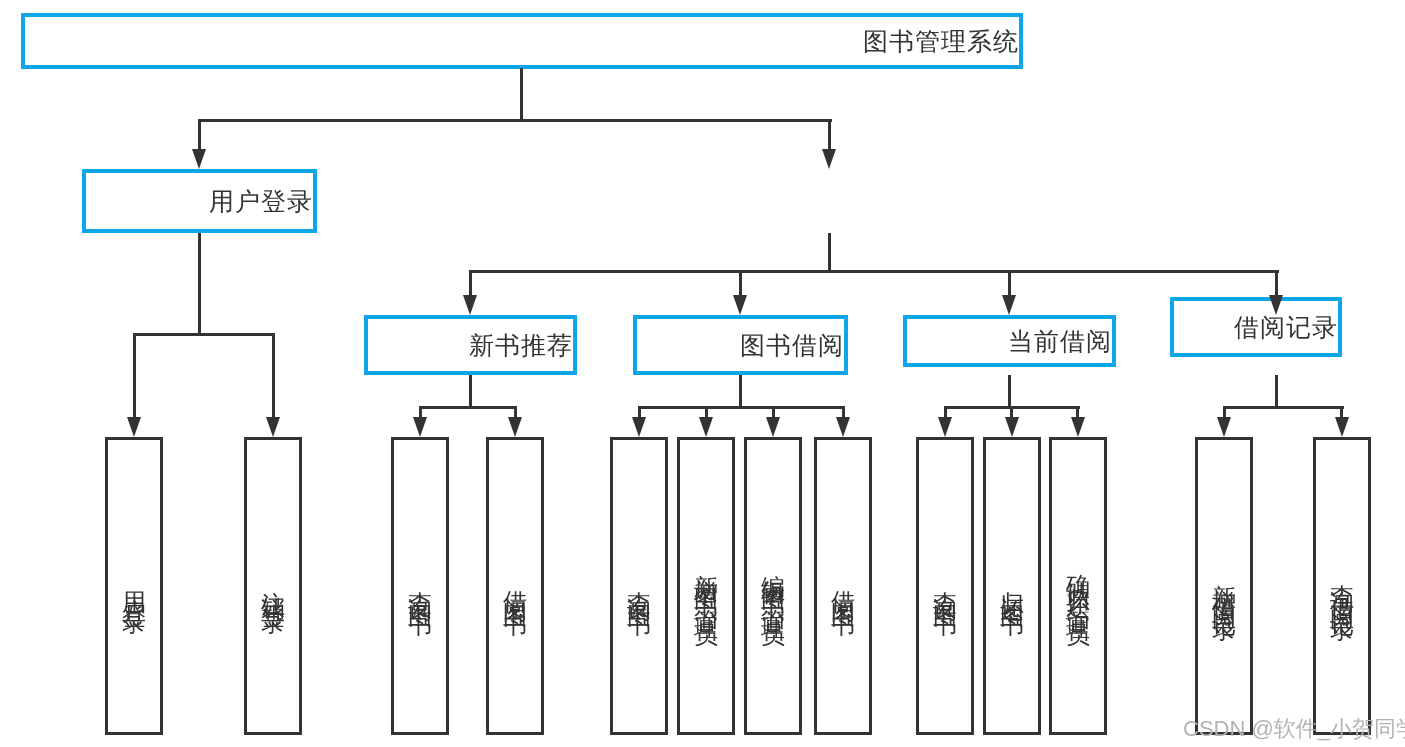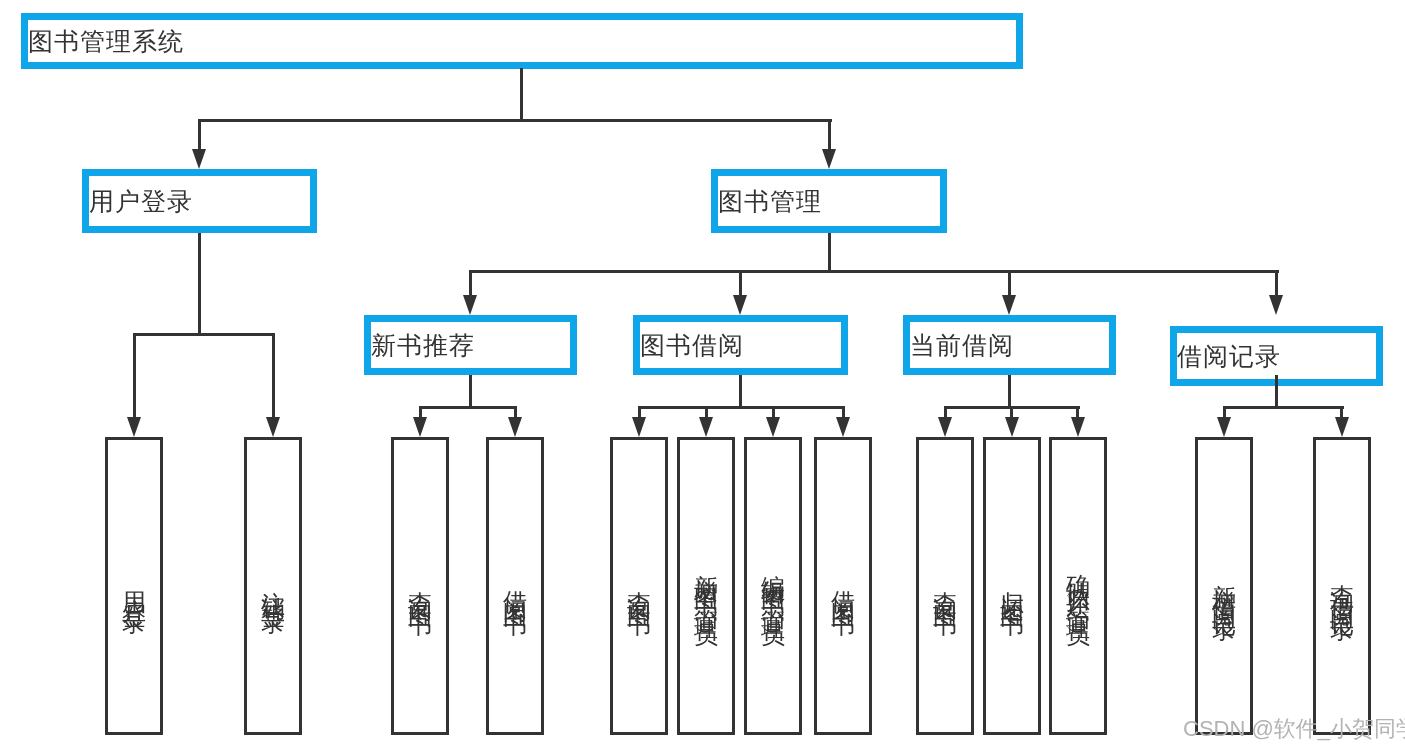--- a/index.html
+++ b/index.html
@@ -6,23 +6,23 @@
   .canvas{
     position:relative;
     width:1405px;height:747px;
     background:#ffffff;
     font-family:"Liberation Sans",sans-serif;
     overflow:hidden;
   }
   .box{
     position:absolute;
     box-sizing:border-box;
-    border:7px solid #0ea5e9;
+    border:4px solid #0ea5e9;
     background:#ffffff;
-    display:flex;align-items:center;justify-content:flex-start;
+    display:flex;align-items:center;justify-content:flex-end;
   }
   .lbl{
     font-size:25px;color:#333333;letter-spacing:1px;white-space:nowrap;
   }
   .vbox{
     position:absolute;
     box-sizing:border-box;
     top:437px;width:58px;height:298px;
     border:3px solid #333333;
     background:#ffffff;
@@ -57,34 +57,31 @@
 
 <div class="canvas">
 
   <div class="box" style="left:21px;top:13px;width:1002px;height:56px">
     <span class="lbl">图书管理系统</span>
   </div>
 
   <div class="box" style="left:82px;top:169px;width:235px;height:64px">
     <span class="lbl">用户登录</span>
   </div>
-  <div class="box" style="left:711px;top:169px;width:236px;height:64px">
-    <span class="lbl">图书管理</span>
-  </div>
 
   <div class="box" style="left:633px;top:315px;width:215px;height:60px">
     <span class="lbl">图书借阅</span>
   </div>
   <div class="box" style="left:364px;top:315px;width:213px;height:60px">
     <span class="lbl">新书推荐</span>
   </div>
-  <div class="box" style="left:903px;top:315px;width:213px;height:60px">
+  <div class="box" style="left:903px;top:315px;width:213px;height:52px">
     <span class="lbl">当前借阅</span>
   </div>
-  <div class="box" style="left:1170px;top:326px;width:213px;height:60px">
+  <div class="box" style="left:1170px;top:297px;width:172px;height:60px">
     <span class="lbl">借阅记录</span>
   </div>
 
   <div class="vbox" style="left:105px">
     <span class="vtext">用户登录</span>
   </div>
   <div class="vbox" style="left:244px">
     <span class="vtext">注销登录</span>
   </div>
 

